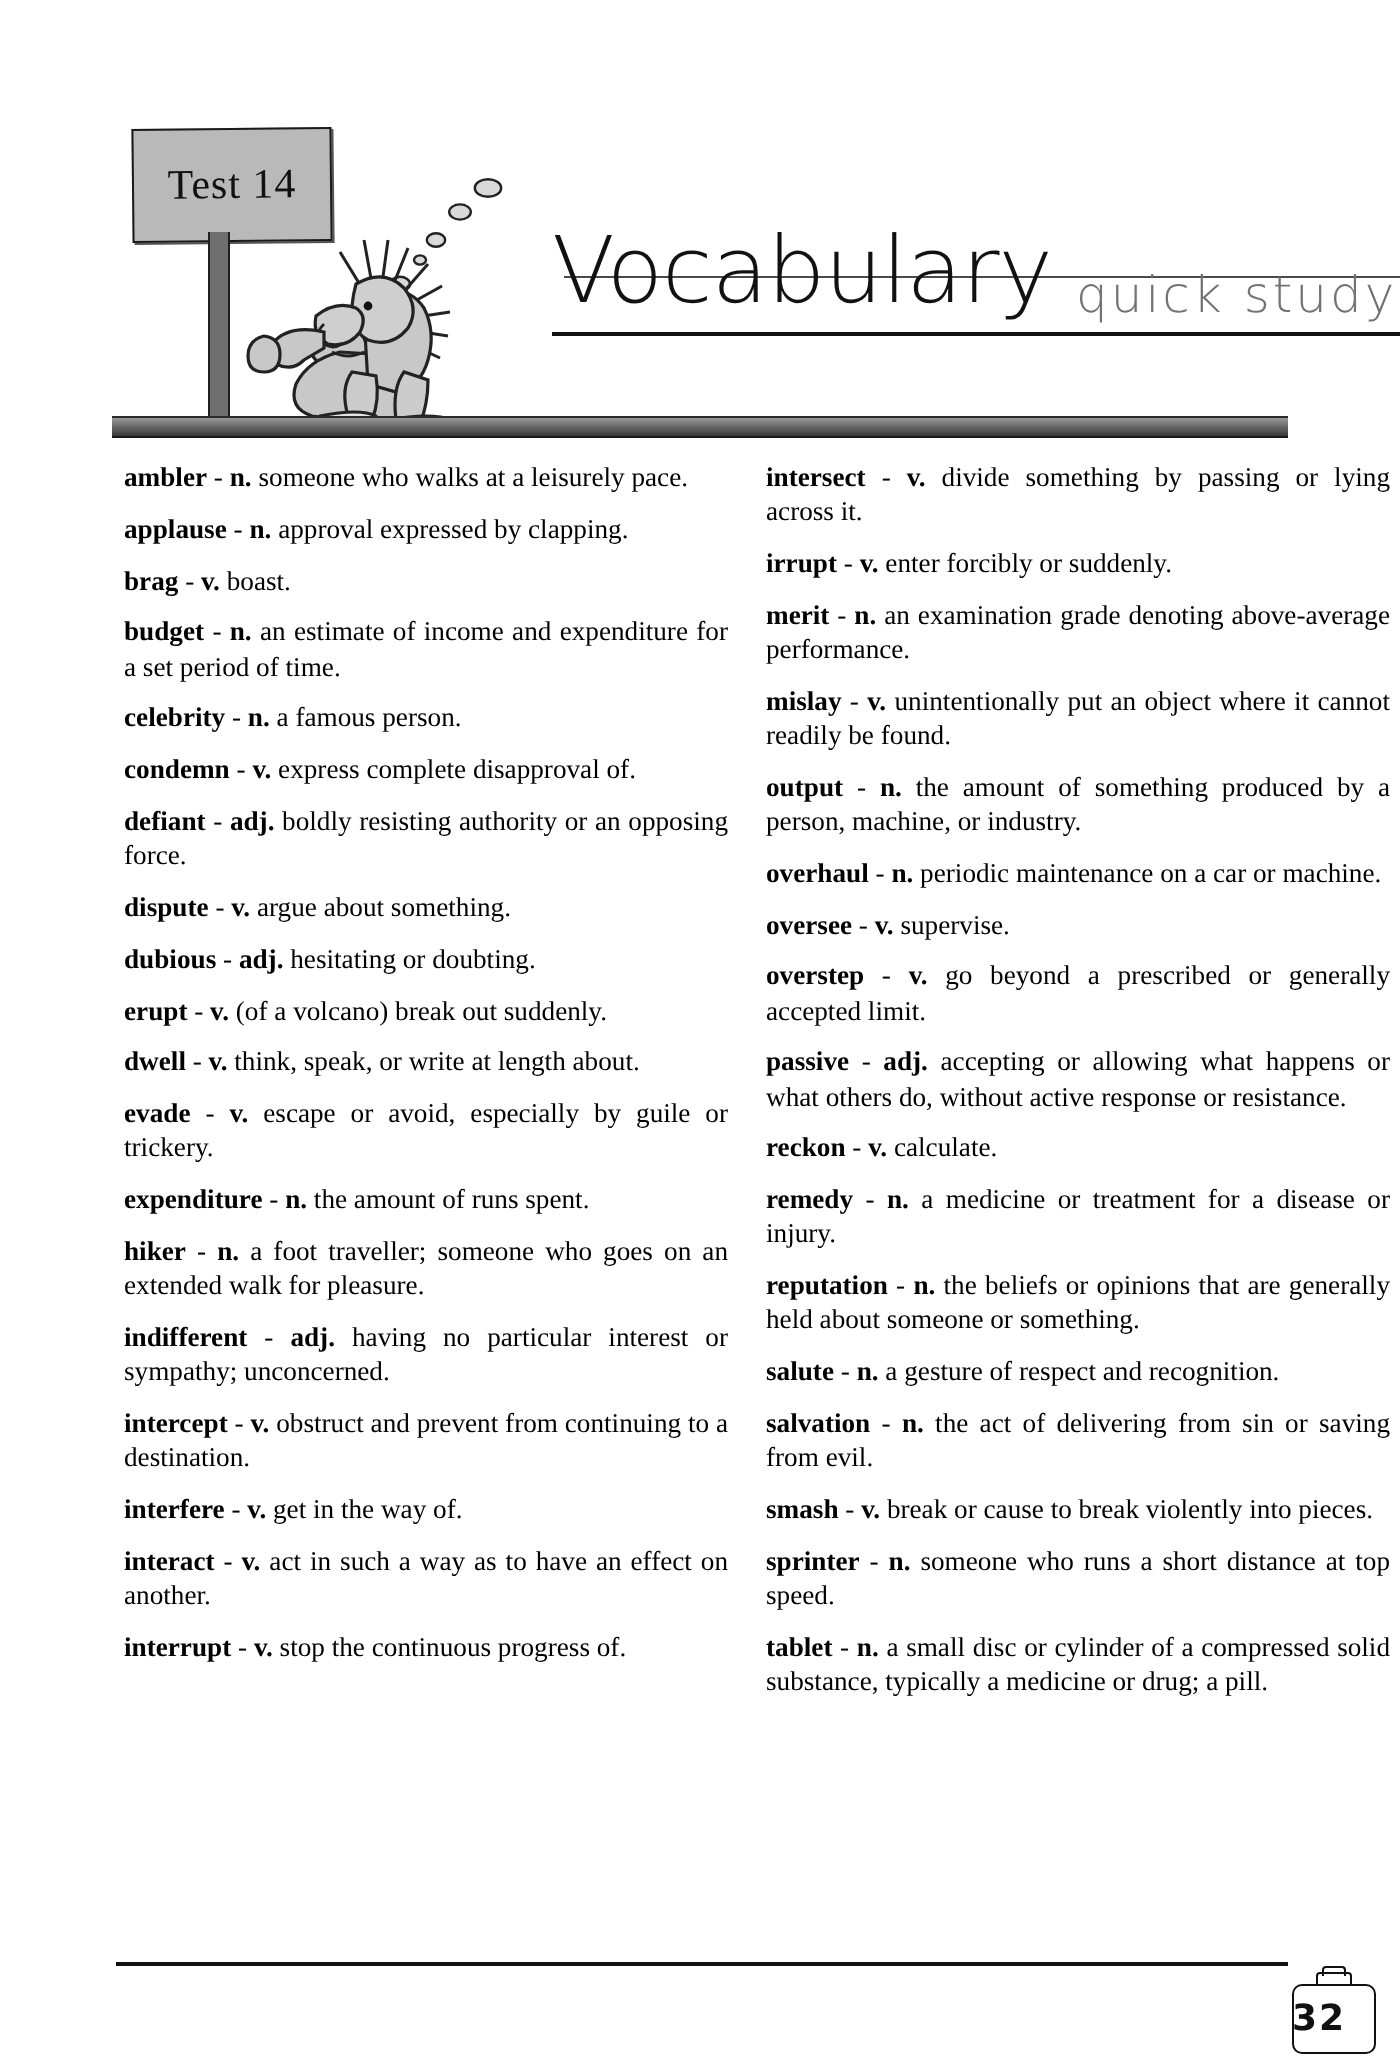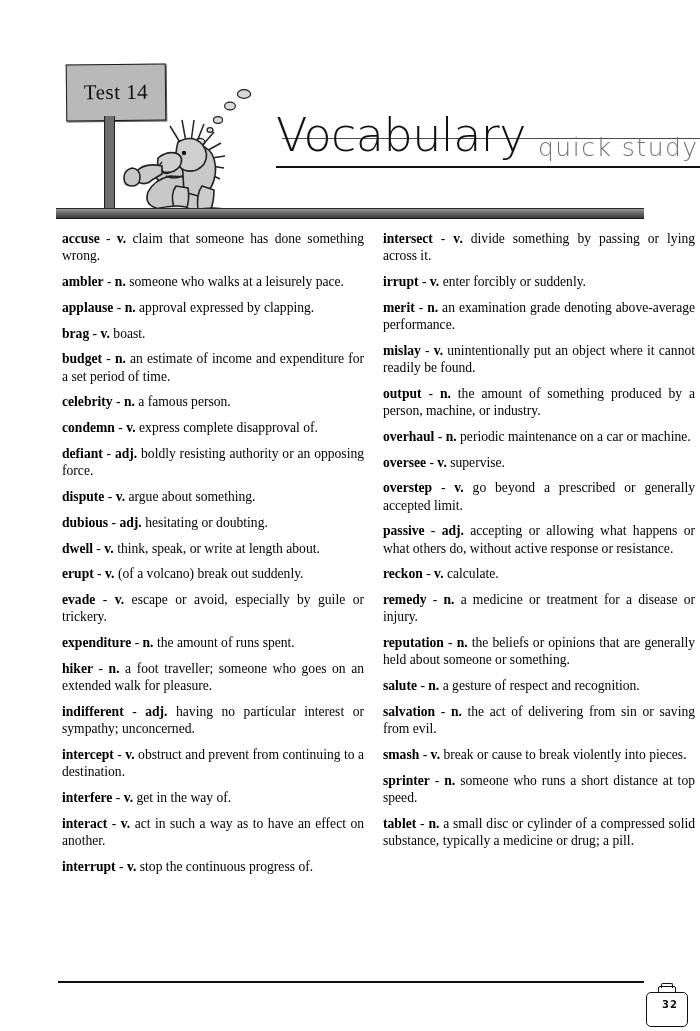--- a/index.html
+++ b/index.html
@@ -212,24 +212,24 @@
     width: 10px; height: 4px;
     border-top: 1.6px solid #111;
     border-left: 1.6px solid #111;
     border-right: 1.6px solid #111;
     border-radius: 2px 2px 0 0;
   }
   .page-num {
     position: absolute;
     left: 0; top: 13px;
     width: 48px;
-    text-align: center;
+    text-align: left;
     font-family: "DejaVu Sans", sans-serif;
     font-weight: bold;
-    font-size: 10px;
+    font-size: 18px;
     letter-spacing: 1px;
     color: #111;
   }
 </style>
 </head>
 <body>
 
 <div class="page">
 
   <div class="header">
@@ -303,32 +303,31 @@
       <div class="title-main">Vocabulary</div>
       <div class="title-sub">quick study</div>
       <div class="rule-thin-bottom"></div>
     </div>
 
     <div class="ground-bar"></div>
   </div>
 
   <div class="content">
     <div class="column col-left">
-        <p class="entry"><span class="word">accuse</span><span> - </span><span class="pos">v.</span><span class="def"> claim that someone has done something wrong.</span></p>
         <p class="entry"><span class="word">ambler</span><span> - </span><span class="pos">n.</span><span class="def"> someone who walks at a leisurely pace.</span></p>
         <p class="entry"><span class="word">applause</span><span> - </span><span class="pos">n.</span><span class="def"> approval expressed by clapping.</span></p>
         <p class="entry"><span class="word">brag</span><span> - </span><span class="pos">v.</span><span class="def"> boast.</span></p>
         <p class="entry"><span class="word">budget</span><span> - </span><span class="pos">n.</span><span class="def"> an estimate of income and expenditure for a set period of time.</span></p>
         <p class="entry"><span class="word">celebrity</span><span> - </span><span class="pos">n.</span><span class="def"> a famous person.</span></p>
         <p class="entry"><span class="word">condemn</span><span> - </span><span class="pos">v.</span><span class="def"> express complete disapproval of.</span></p>
         <p class="entry"><span class="word">defiant</span><span> - </span><span class="pos">adj.</span><span class="def"> boldly resisting authority or an opposing force.</span></p>
         <p class="entry"><span class="word">dispute</span><span> - </span><span class="pos">v.</span><span class="def"> argue about something.</span></p>
         <p class="entry"><span class="word">dubious</span><span> - </span><span class="pos">adj.</span><span class="def"> hesitating or doubting.</span></p>
+        <p class="entry"><span class="word">erupt</span><span> - </span><span class="pos">v.</span><span class="def"> (of a volcano) break out suddenly.</span></p>
         <p class="entry"><span class="word">dwell</span><span> - </span><span class="pos">v.</span><span class="def"> think, speak, or write at length about.</span></p>
-        <p class="entry"><span class="word">erupt</span><span> - </span><span class="pos">v.</span><span class="def"> (of a volcano) break out suddenly.</span></p>
         <p class="entry"><span class="word">evade</span><span> - </span><span class="pos">v.</span><span class="def"> escape or avoid, especially by guile or trickery.</span></p>
         <p class="entry"><span class="word">expenditure</span><span> - </span><span class="pos">n.</span><span class="def"> the amount of runs spent.</span></p>
         <p class="entry"><span class="word">hiker</span><span> - </span><span class="pos">n.</span><span class="def"> a foot traveller; someone who goes on an extended walk for pleasure.</span></p>
         <p class="entry"><span class="word">indifferent</span><span> - </span><span class="pos">adj.</span><span class="def"> having no particular interest or sympathy; unconcerned.</span></p>
         <p class="entry"><span class="word">intercept</span><span> - </span><span class="pos">v.</span><span class="def"> obstruct and prevent from continuing to a destination.</span></p>
         <p class="entry"><span class="word">interfere</span><span> - </span><span class="pos">v.</span><span class="def"> get in the way of.</span></p>
         <p class="entry"><span class="word">interact</span><span> - </span><span class="pos">v.</span><span class="def"> act in such a way as to have an effect on another.</span></p>
         <p class="entry"><span class="word">interrupt</span><span> - </span><span class="pos">v.</span><span class="def"> stop the continuous progress of.</span></p>
       </div>
     <div class="column col-right">

